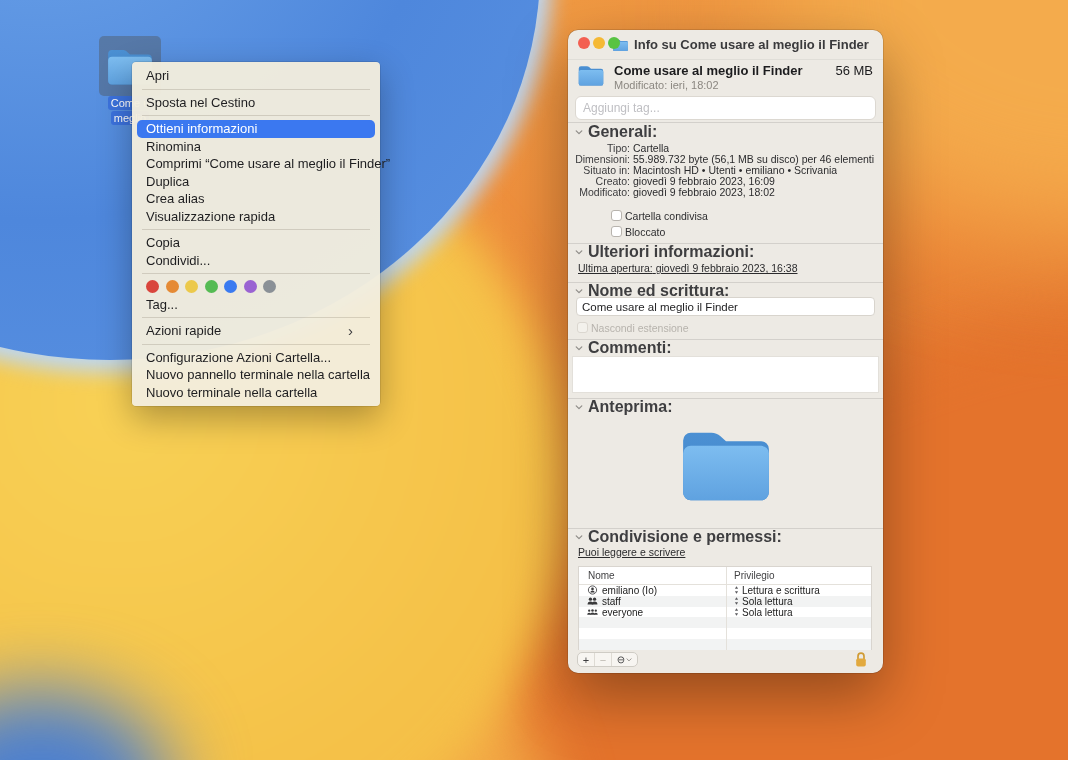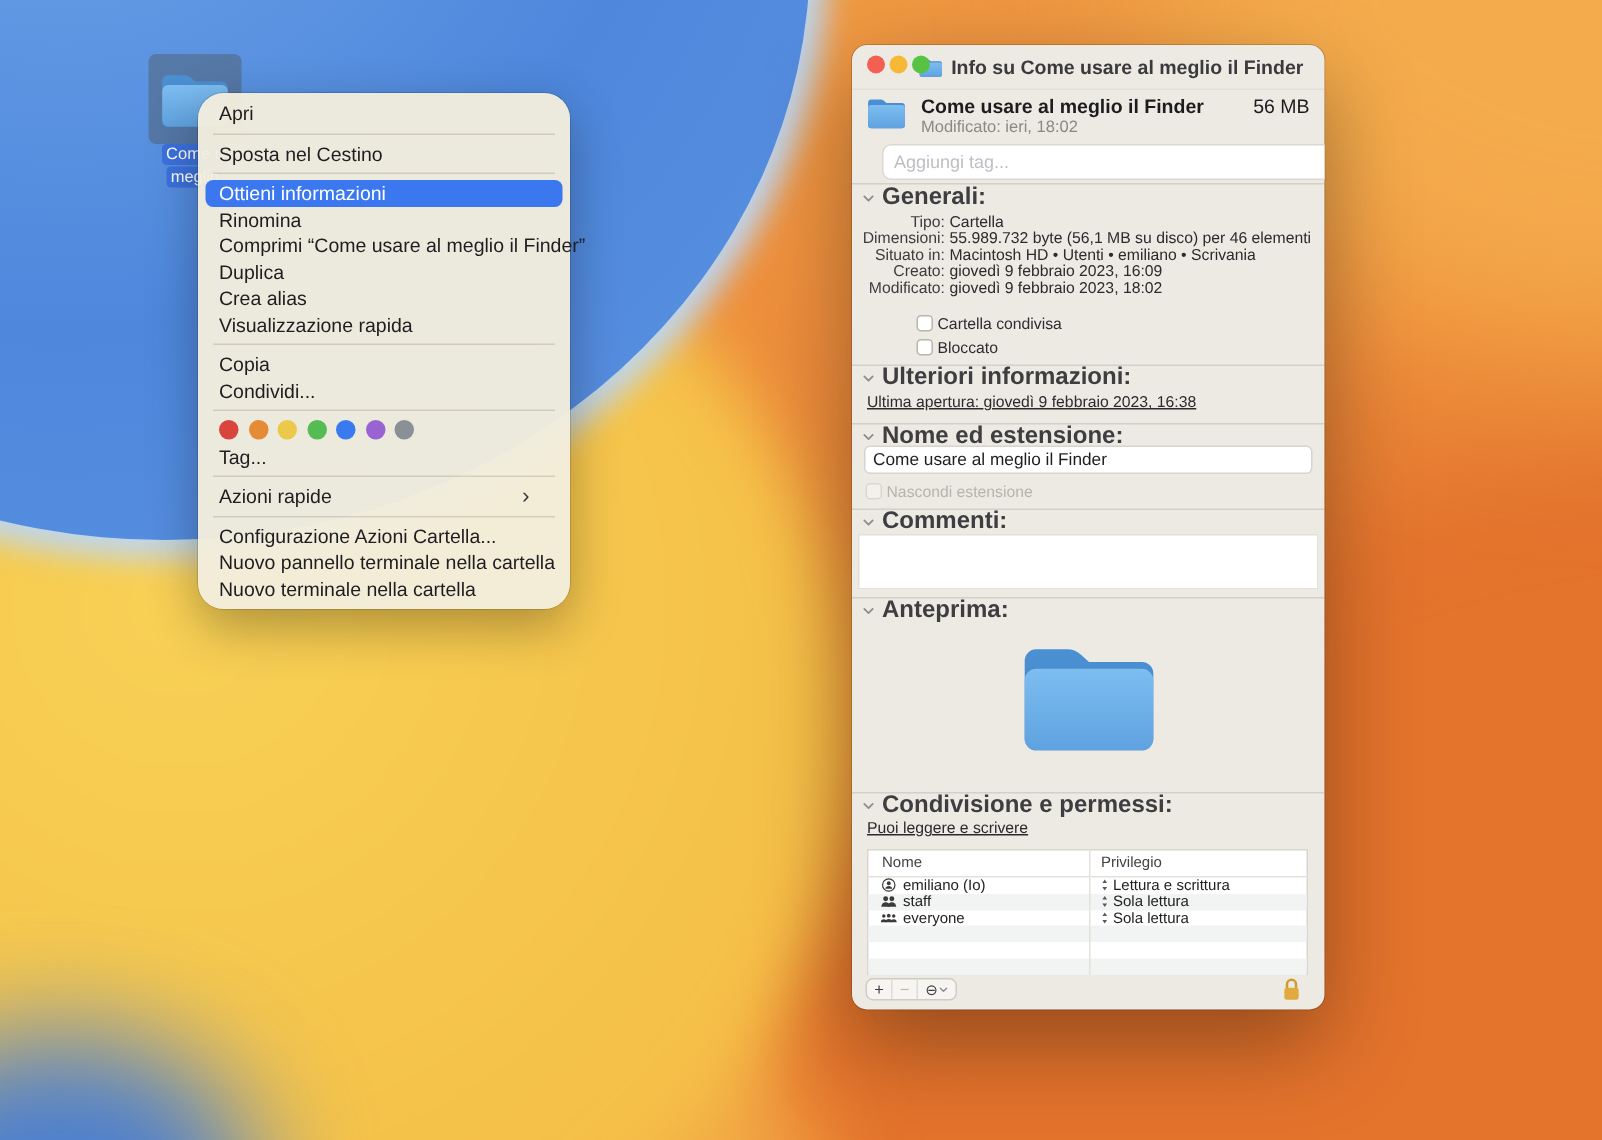--- a/index.html
+++ b/index.html
@@ -32,21 +32,21 @@
   .desk-icon { position:absolute; left:99px; top:36px; width:62px; }
   .desk-sel { width:62px; height:60px; border-radius:5px; background:rgba(80,88,98,.45);
     display:flex; align-items:center; justify-content:center; }
   .desk-sel svg { width:50px; height:41px; }
   .desk-label { position:absolute; left:-6px; top:59px; width:74px; text-align:center; line-height:14px; }
   .desk-label span { display:inline-block; background:#3c72dd; color:#fff; font-size:11px;
     border-radius:3px; padding:0 3px; white-space:nowrap; }
 
   
   .ctx { position:absolute; left:132px; top:62px; width:248px;
-    background:rgba(242,237,221,.96); border-radius:17px; padding:5px 0;
+    background:rgba(242,237,221,.96); border-radius:4px; padding:5px 0;
     box-shadow:0 0 0 .5px rgba(0,0,0,.18), 0 12px 34px rgba(0,0,0,.3);
     font-size:13px; color:#1e1e20; }
   .mi { height:17.5px; line-height:17.5px; padding-left:14px; white-space:nowrap; }
   .mi.hl { margin:0 5px; padding-left:9px; border-radius:5px; background:#3b78f0; color:#fff; }
   .mi.row { display:flex; align-items:center; justify-content:space-between; padding-right:27px; }
   .msep { height:1px; background:rgba(60,50,30,.16); margin:4px 10px; }
   .dots { display:flex; align-items:center; gap:6.5px; height:17.5px; padding-left:14px; }
   .dot { width:13px; height:13px; border-radius:50%; }
   .d0{background:#d9453c}.d1{background:#e58a35}.d2{background:#ecc94b}.d3{background:#55bb53}
   .d4{background:#3a7af0}.d5{background:#9a63d2}.d6{background:#8a9096}
@@ -66,21 +66,21 @@
   .titlegrp { margin:0 auto; display:flex; align-items:center; gap:5px; padding-left:30px; }
   .titlegrp svg { width:17px; height:14px; }
   .wtitle { font-size:13px; font-weight:600; color:#3a3a3c; }
 
   .whead { position:absolute; left:8px; top:32px; right:8px; height:32px; }
   .whead .fico { position:absolute; left:1px; top:2px; width:28px; height:23px; }
   .wname { position:absolute; left:38px; top:1px; font-size:13px; font-weight:700; color:#1c1c1e; white-space:nowrap; }
   .wmod  { position:absolute; left:38px; top:17px; font-size:11px; color:#8b8781; }
   .wsize { position:absolute; right:2px; top:1px; font-size:13px; color:#1c1c1e; }
 
-  .tagfield { position:absolute; left:20px; top:66px; width:301px; height:24px;
+  .tagfield { position:absolute; left:7px; top:66px; width:301px; height:24px;
     background:#fff; border:1px solid #dcd8d1; border-radius:6px; font-size:12px;
     padding:0 7px; color:#333; outline:none; font-family:"Liberation Sans",sans-serif; }
   .tagfield::placeholder { color:#bfbfc3; }
 
   .sep { position:absolute; left:0; right:0; height:1px; background:rgba(0,0,0,.11); }
 
   .stitle { position:absolute; left:7px; display:flex; align-items:center; gap:5px;
     font-size:16px; font-weight:700; color:#3e3e40; height:12px; }
   .stitle svg { width:8px; height:5px; }
 
@@ -314,21 +314,21 @@
       <span>Ultima apertura:</span>
       <span>giovedì 9 febbraio 2023, 16:38</span>
     </div>
 
     <div class="sep" style="top:252px"></div>
 
     <div class="stitle" style="top:255px">
       <svg>
           <use href="#sym-chev"></use>
         </svg>
-      <span>Nome ed estensione:</span>
+      <span>Nome ed scrittura:</span>
     </div>
     <input class="namefield" value="Come usare al meglio il Finder" style="">
     <div class="cbrow" style="left:9px; top:291px">
       <span class="cb dis"></span>
       <span class="dis-label">Nascondi estensione</span>
     </div>
 
     <div class="sep" style="top:309px"></div>
 
     <div class="stitle" style="top:312px">

